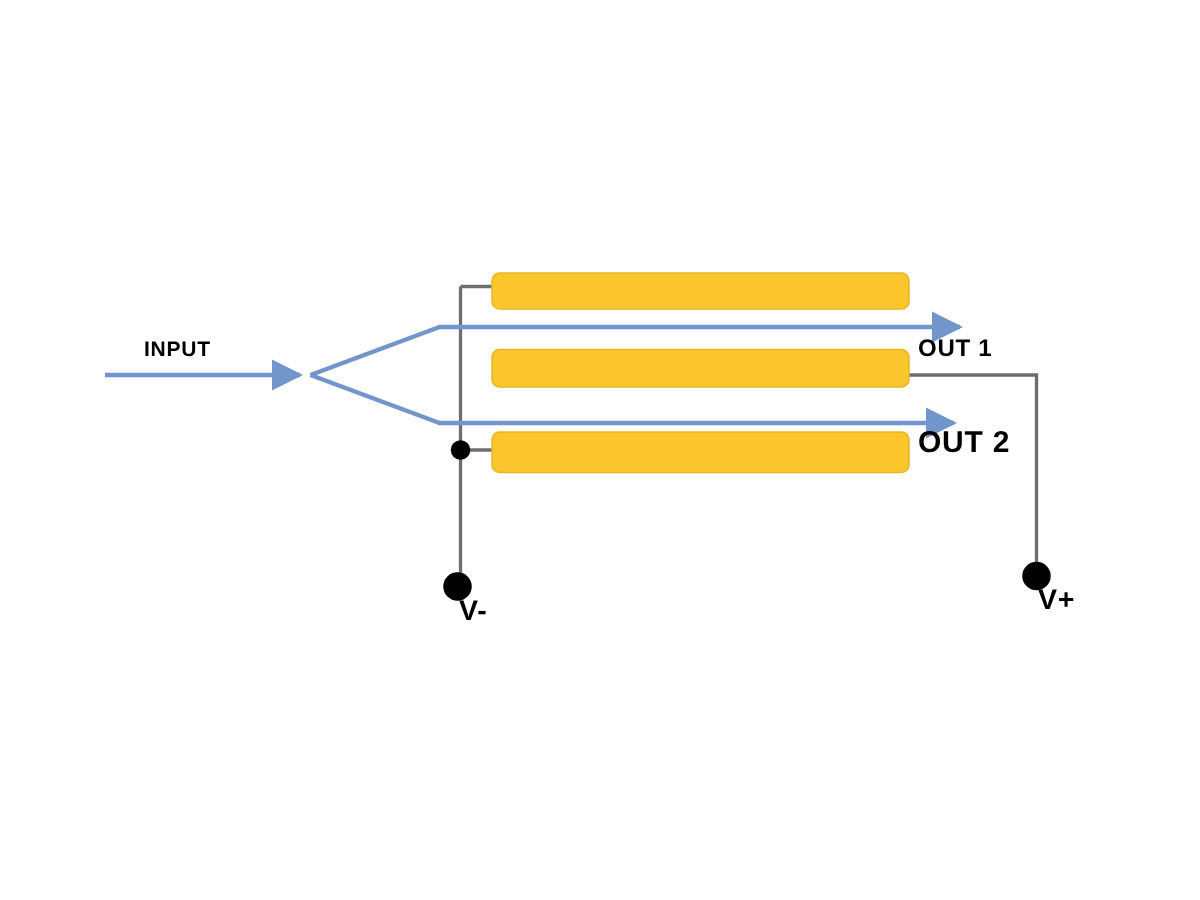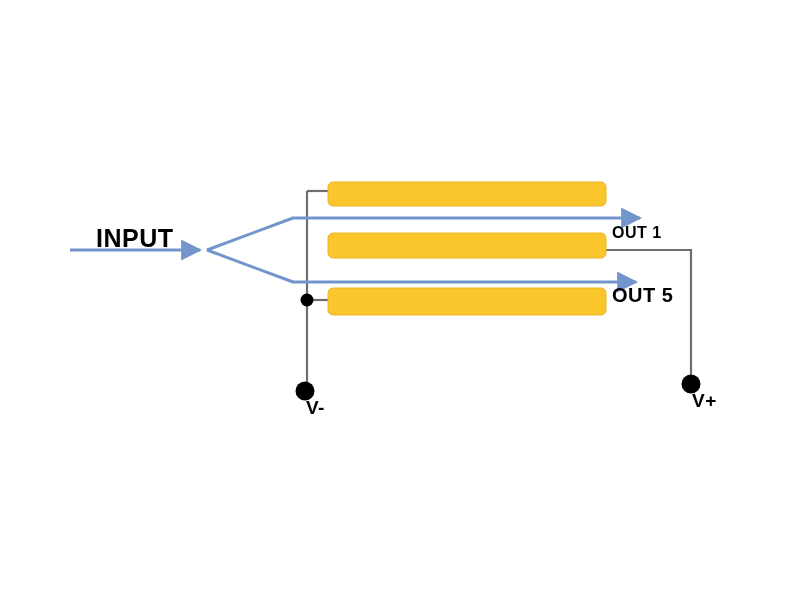--- a/index.html
+++ b/index.html
@@ -27,21 +27,21 @@
     position: absolute;
     font-family: "Liberation Sans", sans-serif;
     font-weight: bold;
     color: #000000;
     white-space: nowrap;
     letter-spacing: 0.5px;
   }
   #label-input {
     left: 96px;
     top: 224px;
-    font-size: 25px;
+    font-size: 14px;
   }
   #label-out1 {
     left: 612px;
     top: 224px;
     font-size: 16px;
   }
   #label-out2 {
     left: 612px;
     top: 284px;
     font-size: 20px;
@@ -101,19 +101,19 @@
       <circle cx="305" cy="391" r="9.5" fill="#000000"></circle>
       <circle cx="691" cy="384" r="9.5" fill="#000000"></circle>
     </g>
 
   </svg>
 
   <div class="diag-label" id="label-input">INPUT</div>
 
   <div class="diag-label" id="label-out1">OUT 1</div>
 
-  <div class="diag-label" id="label-out2">OUT 5</div>
+  <div class="diag-label" id="label-out2">OUT 2</div>
 
   <div class="diag-label" id="label-vminus">V-</div>
 
   <div class="diag-label" id="label-vplus">V+</div>
 
 </div>
 
 </body></html>

